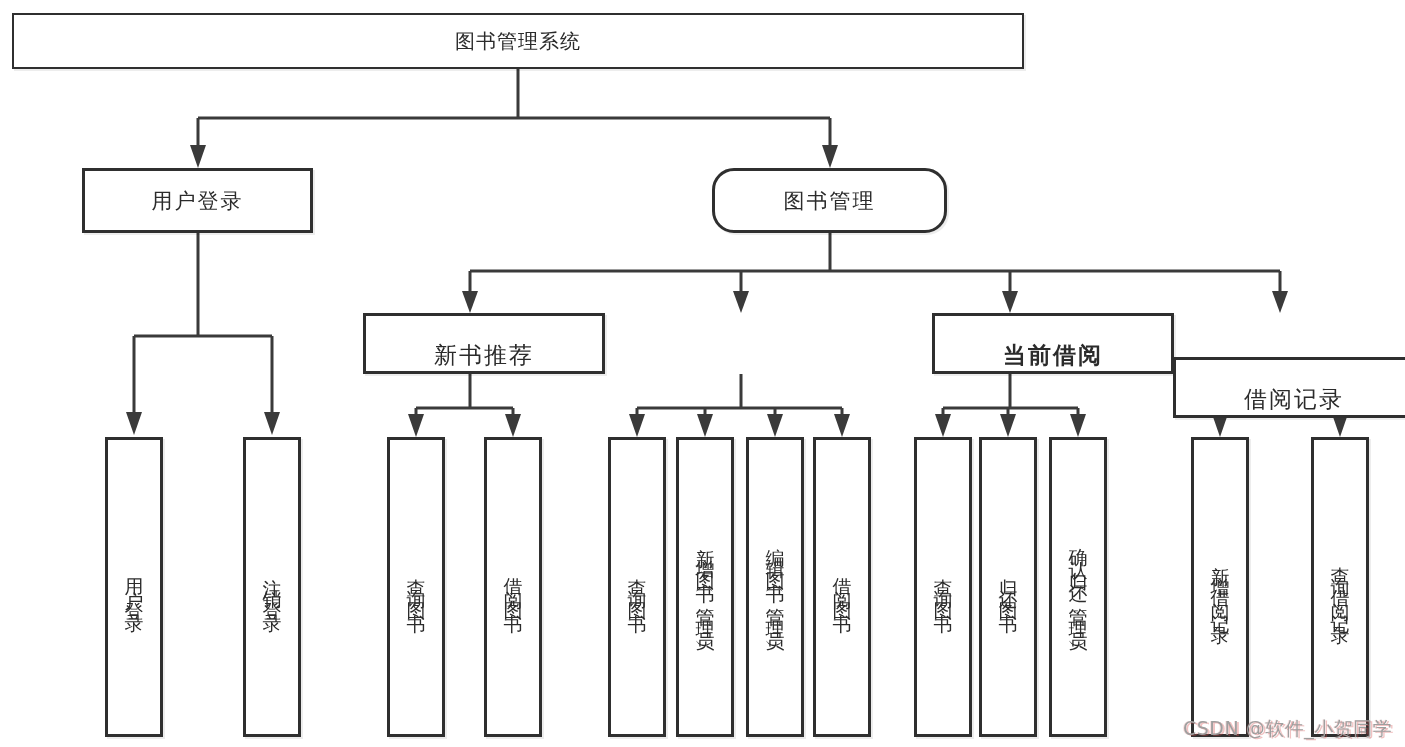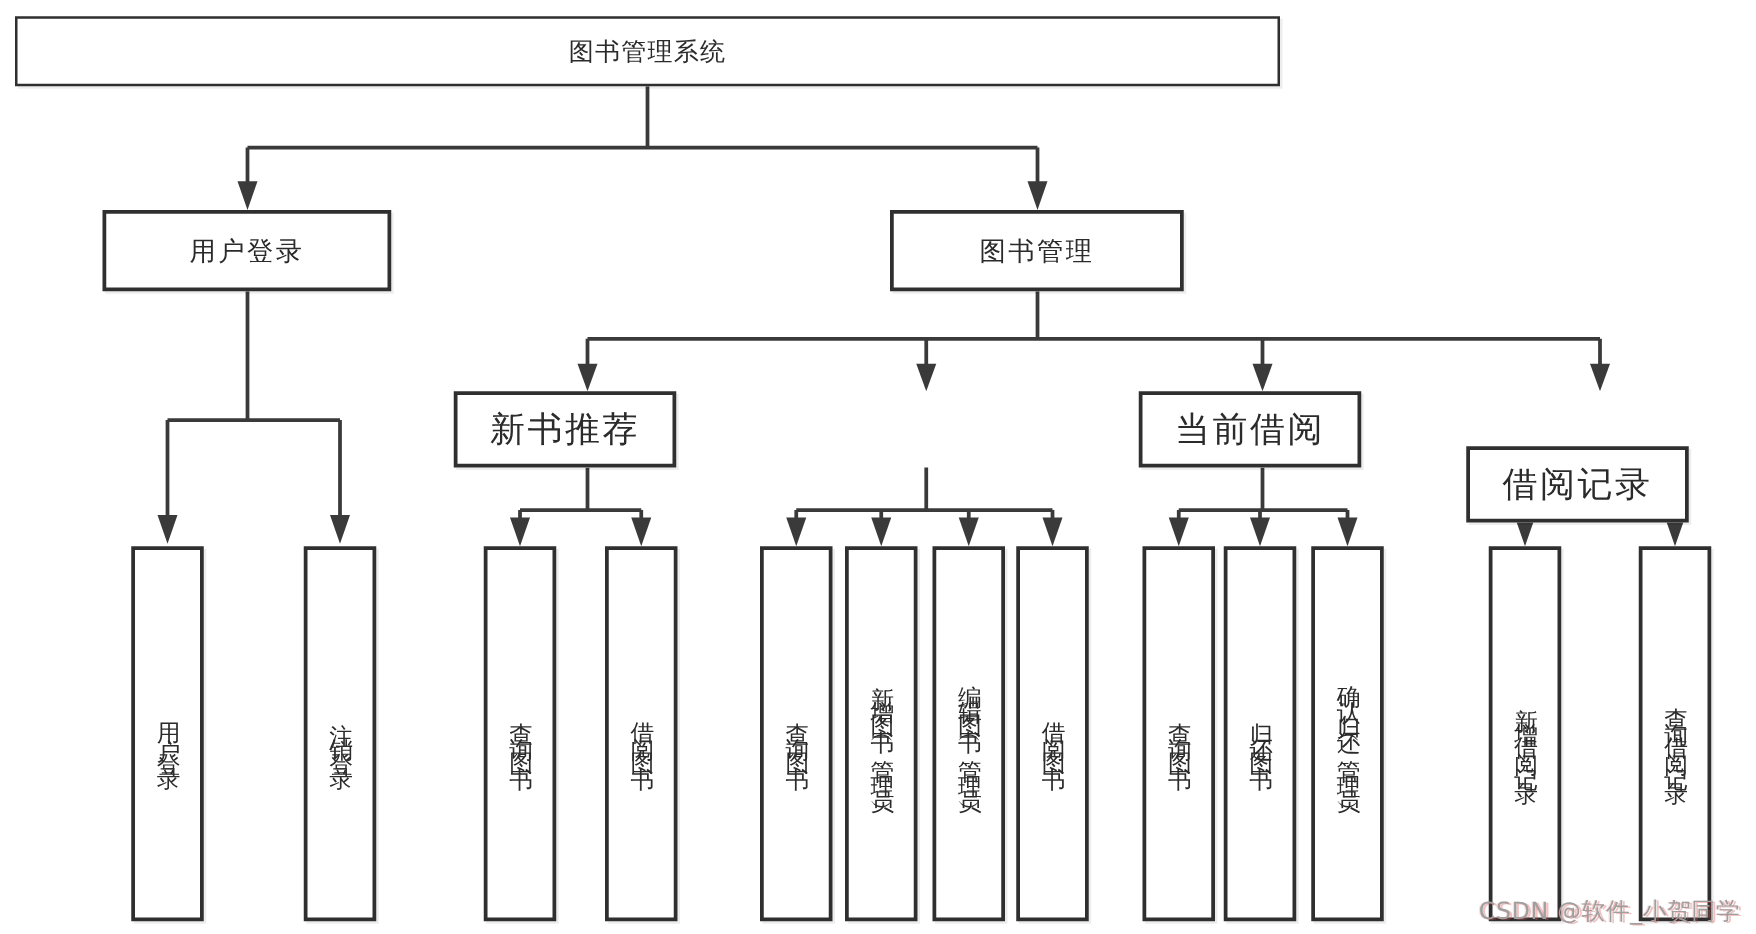--- a/index.html
+++ b/index.html
@@ -27,25 +27,25 @@
     display:flex;align-items:center;justify-content:center;
     box-shadow:2px 2px 0 rgba(0,0,0,0.07);
   }
   .root-box{
     left:12px;top:13px;width:1012px;height:56px;
     border-width:2px;
     font-size:20px;letter-spacing:1px;
   }
   .h-box{height:65px;font-size:21px;letter-spacing:2px;}
   .lvl2-a{left:82px;top:168px;width:231px;}
-  .lvl2-b{left:712px;top:168px;width:235px;}
-  .lvl3{top:313px;width:178px;height:61px;font-size:28px;letter-spacing:2px;}
+  .lvl2-b{left:712px;top:168px;width:235px;border-radius:22px;}
+  .lvl3{top:313px;width:242px;height:61px;font-size:23px;letter-spacing:2px;align-items:flex-end;}
   .lvl3-a{left:363px;}
   .lvl3-b{left:634px;}
-  .lvl3-c{left:911px;}
+  .lvl3-c{left:932px;font-weight:bold;}
   .lvl3-d{left:1173px;margin-top:44px;}
   .leaf{top:437px;width:58px;height:300px;}
   .vtext{
     writing-mode:vertical-rl;
     text-orientation:mixed;
     font-size:19px;
     line-height:1.05;
     letter-spacing:12px;
     white-space:nowrap;
   }

